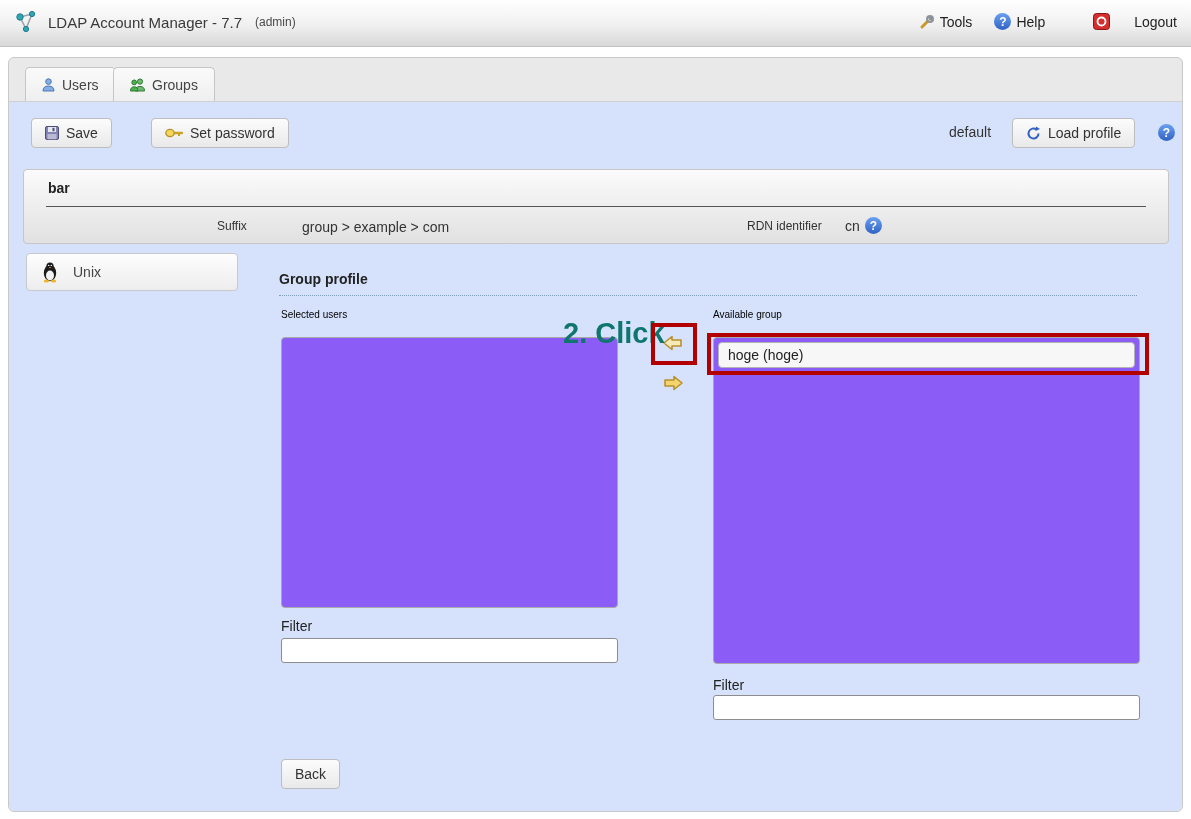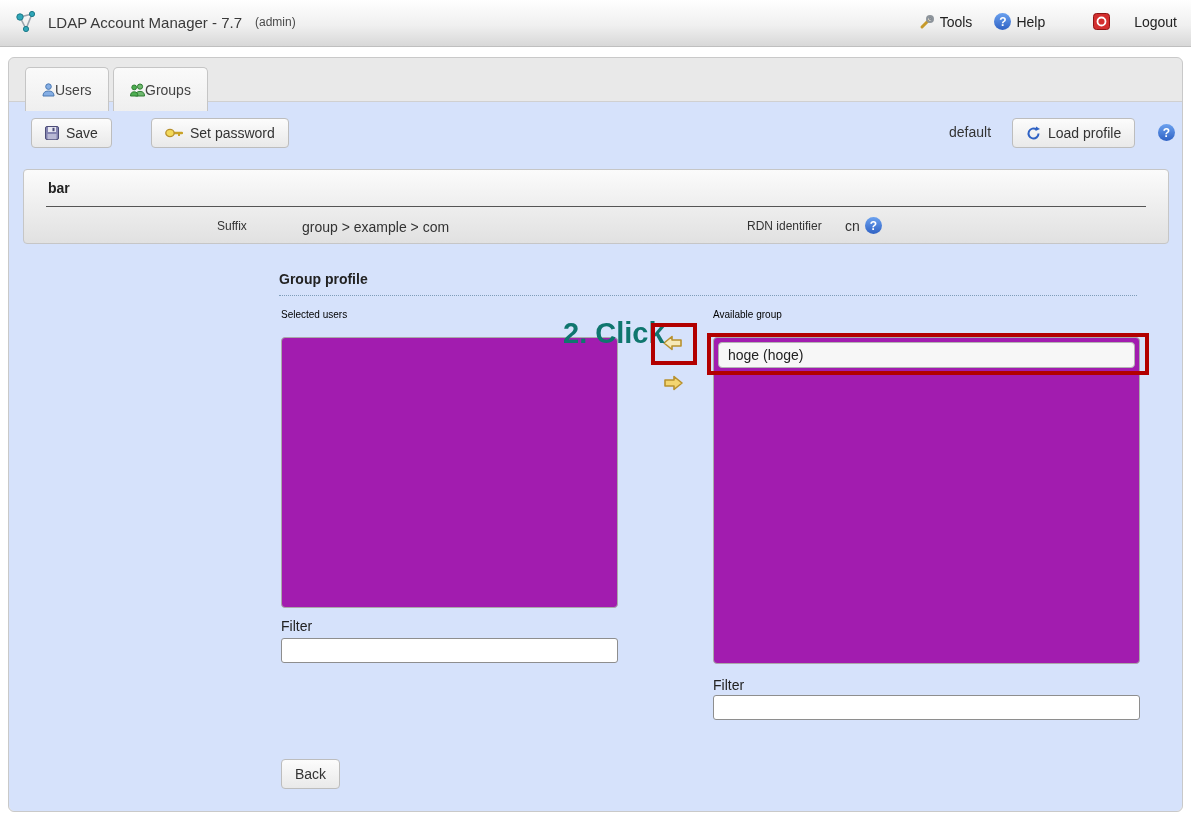--- a/index.html
+++ b/index.html
@@ -17,21 +17,21 @@
   .topnav-item { display:flex; align-items:center; gap:5px; font-size:14px; color:#222;
     cursor:pointer; margin-left:22px; }
   .topnav-item.logout { margin-left:48px;gap:24px; }
 
   
   .container { position:absolute; left:8px; top:57px; width:1175px; height:755px;
     background:#e9e9e9; border:1px solid #c9c9c9; border-radius:6px; }
   .bluearea { position:absolute; left:0; top:43px; right:0; bottom:0;
     background:#d6e2fb; border-radius:0 0 6px 6px; border-top:1px solid #d0d0d0; }
 
-  .tab { position:absolute; top:9px; height:44px; display:flex; align-items:center; 
+  .tab { position:absolute; top:9px; height:34px; display:flex; align-items:center; gap:7px;
     background:linear-gradient(#fafafa,#efefef); border:1px solid #c5c5c5; border-bottom:none;
     border-radius:5px 5px 0 0; padding:0 16px; font-size:14px; color:#444; cursor:pointer; }
   .tab.users { left:16px; }
   .tab.groups { left:104px; }
 
   
   .btn { position:absolute; display:inline-flex; align-items:center; gap:7px;
     background:linear-gradient(#fcfcfc,#e9e9e9); border:1px solid #bdbdbd; border-radius:4px;
     font-size:14px; color:#333; padding:0 13px; height:30px; cursor:pointer; }
   .btn-save { left:22px; top:60px; }
@@ -59,21 +59,21 @@
   .module-tab { position:absolute; left:17px; top:195px; width:212px; height:38px;
     background:linear-gradient(#fdfdfd,#ededed); border:1px solid #c9c9c9; border-radius:4px;
     display:flex; align-items:center; gap:13px; padding-left:13px; font-size:14px; color:#444; cursor:pointer; }
 
   
   .members-heading { position:absolute; left:270px; top:213px; font-size:14px; font-weight:bold; color:#222; }
   .members-sep { position:absolute; left:270px; top:237px; width:858px; border-top:1px dotted #7f9db9; }
   .list-label { position:absolute; font-size:10px; color:#000000; }
   .lbl-selected { left:272px; top:251px; }
   .lbl-available { left:704px; top:251px; }
-  .listbox { position:absolute; background:#a21caf; border:1px solid #a9a9a9; border-radius:4px; overflow:hidden; }
+  .listbox { position:absolute; background:#8b5cf6; border:1px solid #a9a9a9; border-radius:4px; overflow:hidden; }
   .list-selected { left:272px; top:279px; width:337px; height:271px; }
   .list-available { left:704px; top:279px; width:427px; height:327px; }
   .list-item { margin:4px; background:#f7f7f7; border:1px solid #b3b3b3; border-radius:4px;
     padding:4px 9px; font-size:14px; color:#222; cursor:pointer; }
 
   .arrow-btn { position:absolute; width:22px; height:18px; cursor:pointer; }
   .arrow-left { left:653px; top:276px; }
   .arrow-right { left:653px; top:316px; }
 
   .filter-label { position:absolute; font-size:14px; color:#222; }
@@ -205,20 +205,35 @@
       <div class="group-sep"></div>
       <span class="field-label suffix-label">Suffix</span>
       <span class="field-value suffix-value">group &gt; example &gt; com</span>
       <span class="field-label rdn-label">RDN identifier</span>
       <span class="field-value rdn-value">
         <span>cn</span>
         <span class="help-badge">?</span>
       </span>
     </div>
 
+    <div class="module-tab">
+      <span>
+        <svg width="20" height="22" viewBox="0 0 20 22">
+          <ellipse cx="10" cy="12" rx="6.2" ry="8.2" fill="#1b1b1b"></ellipse>
+          <ellipse cx="10" cy="14.5" rx="4" ry="5" fill="#f2f2f2"></ellipse>
+          <circle cx="10" cy="5.2" r="3.6" fill="#1b1b1b"></circle>
+          <circle cx="8.7" cy="4.4" r="0.7" fill="#fff"></circle>
+          <circle cx="11.3" cy="4.4" r="0.7" fill="#fff"></circle>
+          <path d="M9 6 L11 6 L10 7.4 z" fill="#f0a020"></path>
+          <ellipse cx="6.4" cy="20" rx="2.6" ry="1.5" fill="#f0b429"></ellipse>
+          <ellipse cx="13.6" cy="20" rx="2.6" ry="1.5" fill="#f0b429"></ellipse>
+        </svg>
+      </span>
+      <span>Unix</span>
+    </div>
 
     <div class="members-heading">Group profile</div>
     <div class="members-sep"></div>
 
     <span class="list-label lbl-selected">Selected users</span>
     <span class="list-label lbl-available">Available group</span>
 
     <div class="listbox list-selected"></div>
     <div class="listbox list-available">
       <div class="list-item">hoge (hoge)</div>

